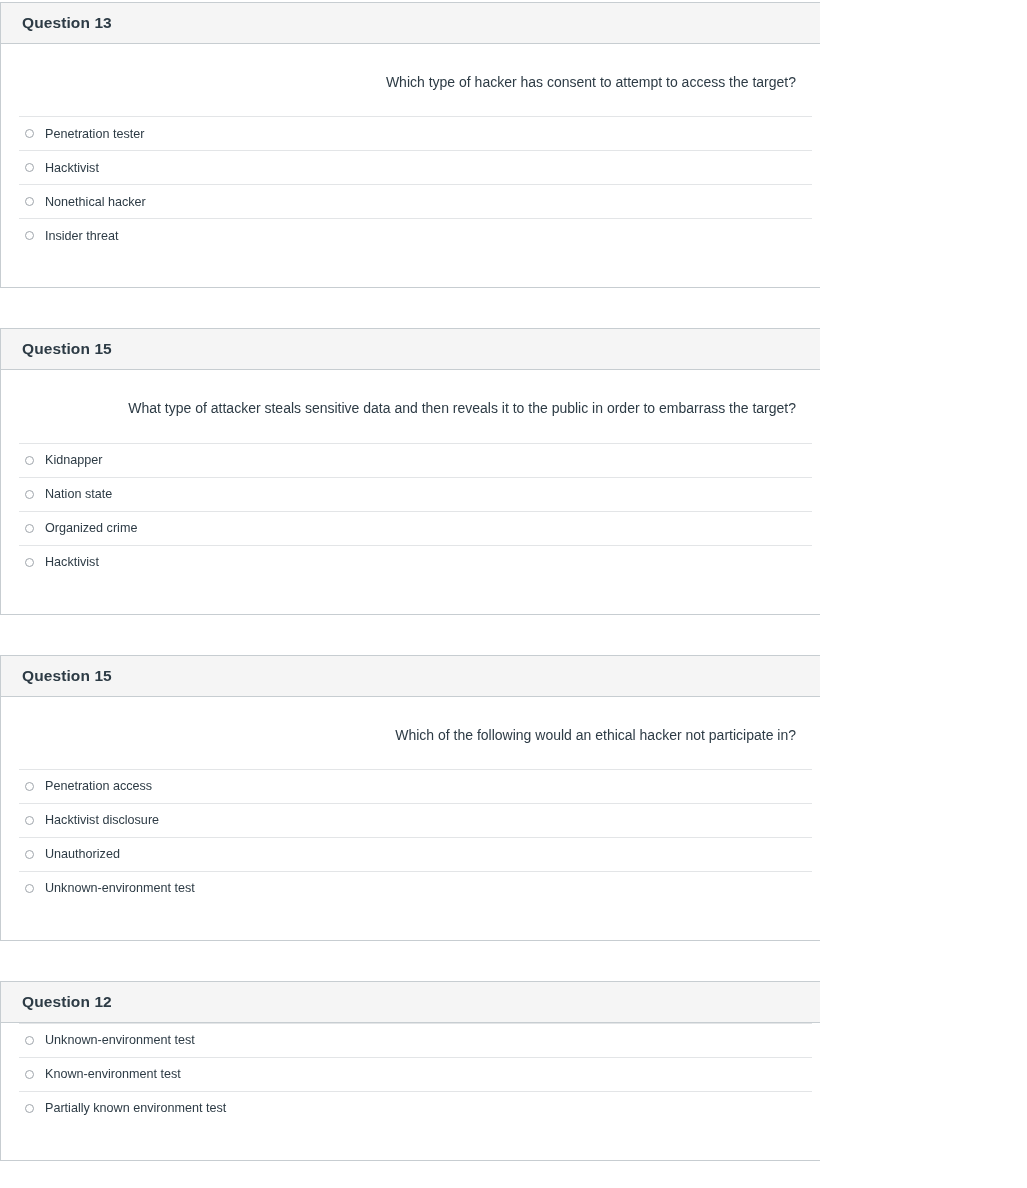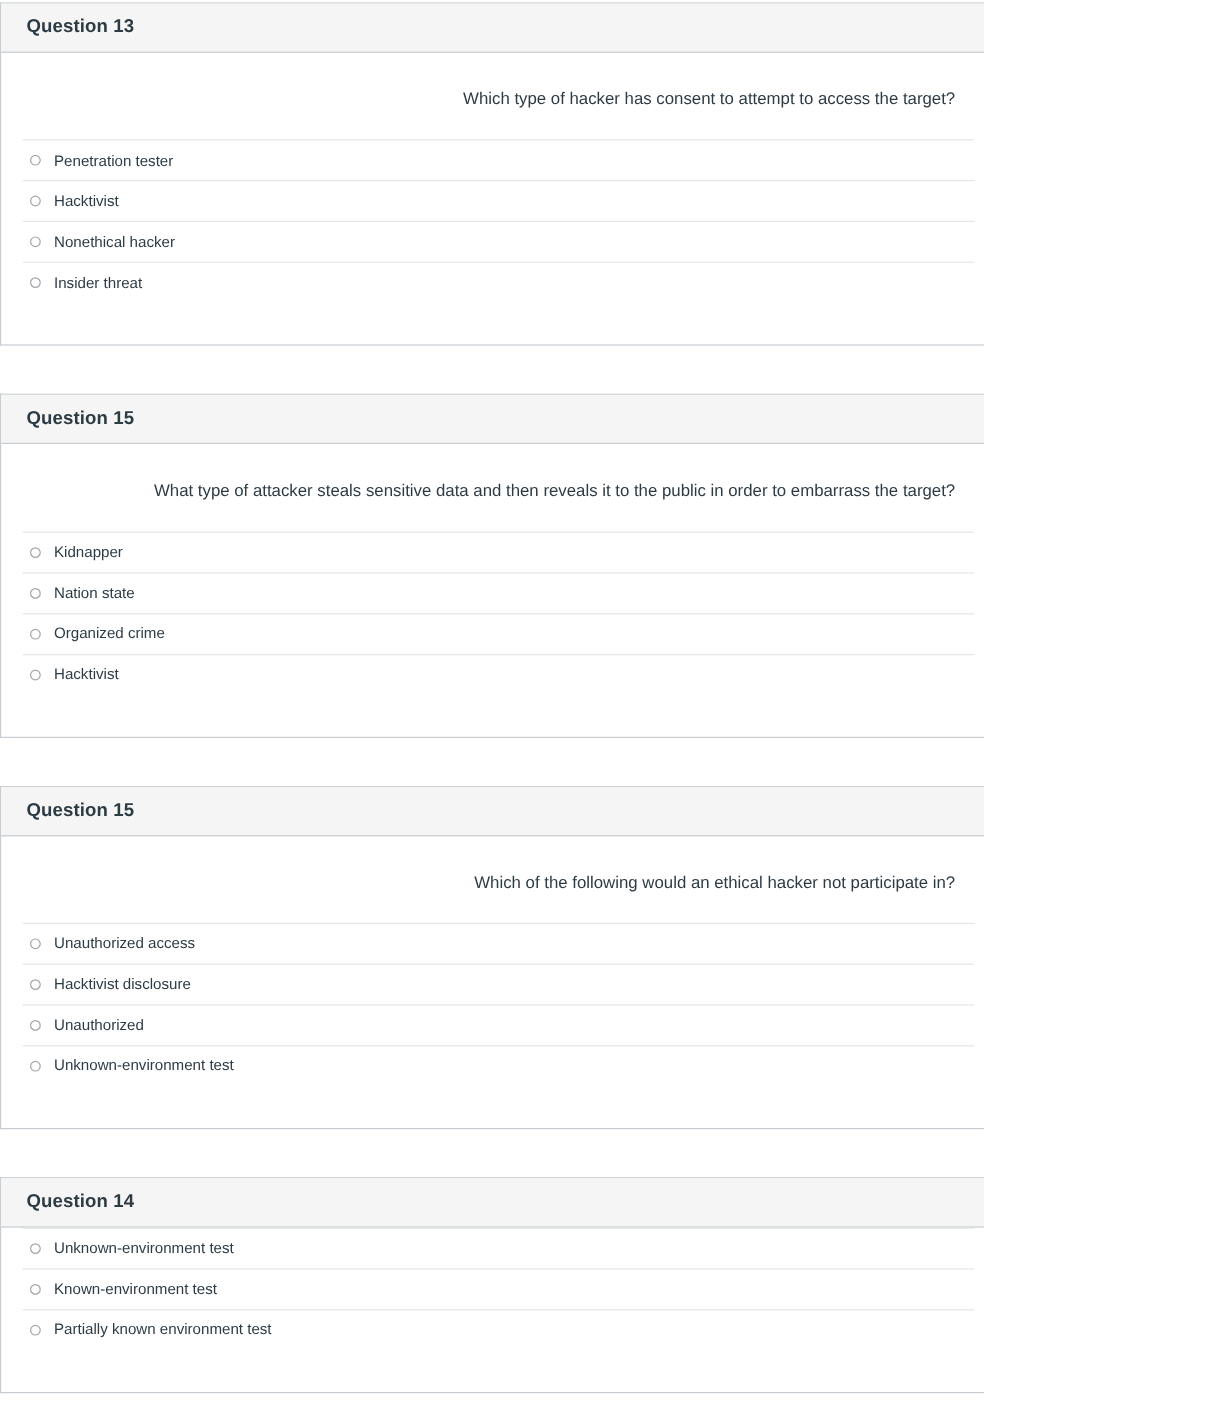--- a/index.html
+++ b/index.html
@@ -151,21 +151,21 @@
 
   <div class="question-card">
     <div class="question-header">
       <span class="question-name">Question 15</span>
     </div>
     <div class="question-body">
       <div class="question-text">Which of the following would an ethical hacker not participate in?</div>
       <div class="answers">
   <div class="answer-row">
     <span class="radio-icon"></span>
-    <span class="answer-label">Unauthorized access</span>
+    <span class="answer-label">Penetration access</span>
   </div>
 
   <div class="answer-row">
     <span class="radio-icon"></span>
     <span class="answer-label">Hacktivist disclosure</span>
   </div>
 
   <div class="answer-row">
     <span class="radio-icon"></span>
     <span class="answer-label">Unauthorized</span>
@@ -174,21 +174,21 @@
   <div class="answer-row">
     <span class="radio-icon"></span>
     <span class="answer-label">Unknown-environment test</span>
   </div>
 </div>
     </div>
   </div>
 
   <div class="question-card">
     <div class="question-header">
-      <span class="question-name">Question 14</span>
+      <span class="question-name">Question 12</span>
     </div>
     <div class="question-body">
       <div class="answers">
   <div class="answer-row">
     <span class="radio-icon"></span>
     <span class="answer-label">Unknown-environment test</span>
   </div>
 
   <div class="answer-row">
     <span class="radio-icon"></span>

